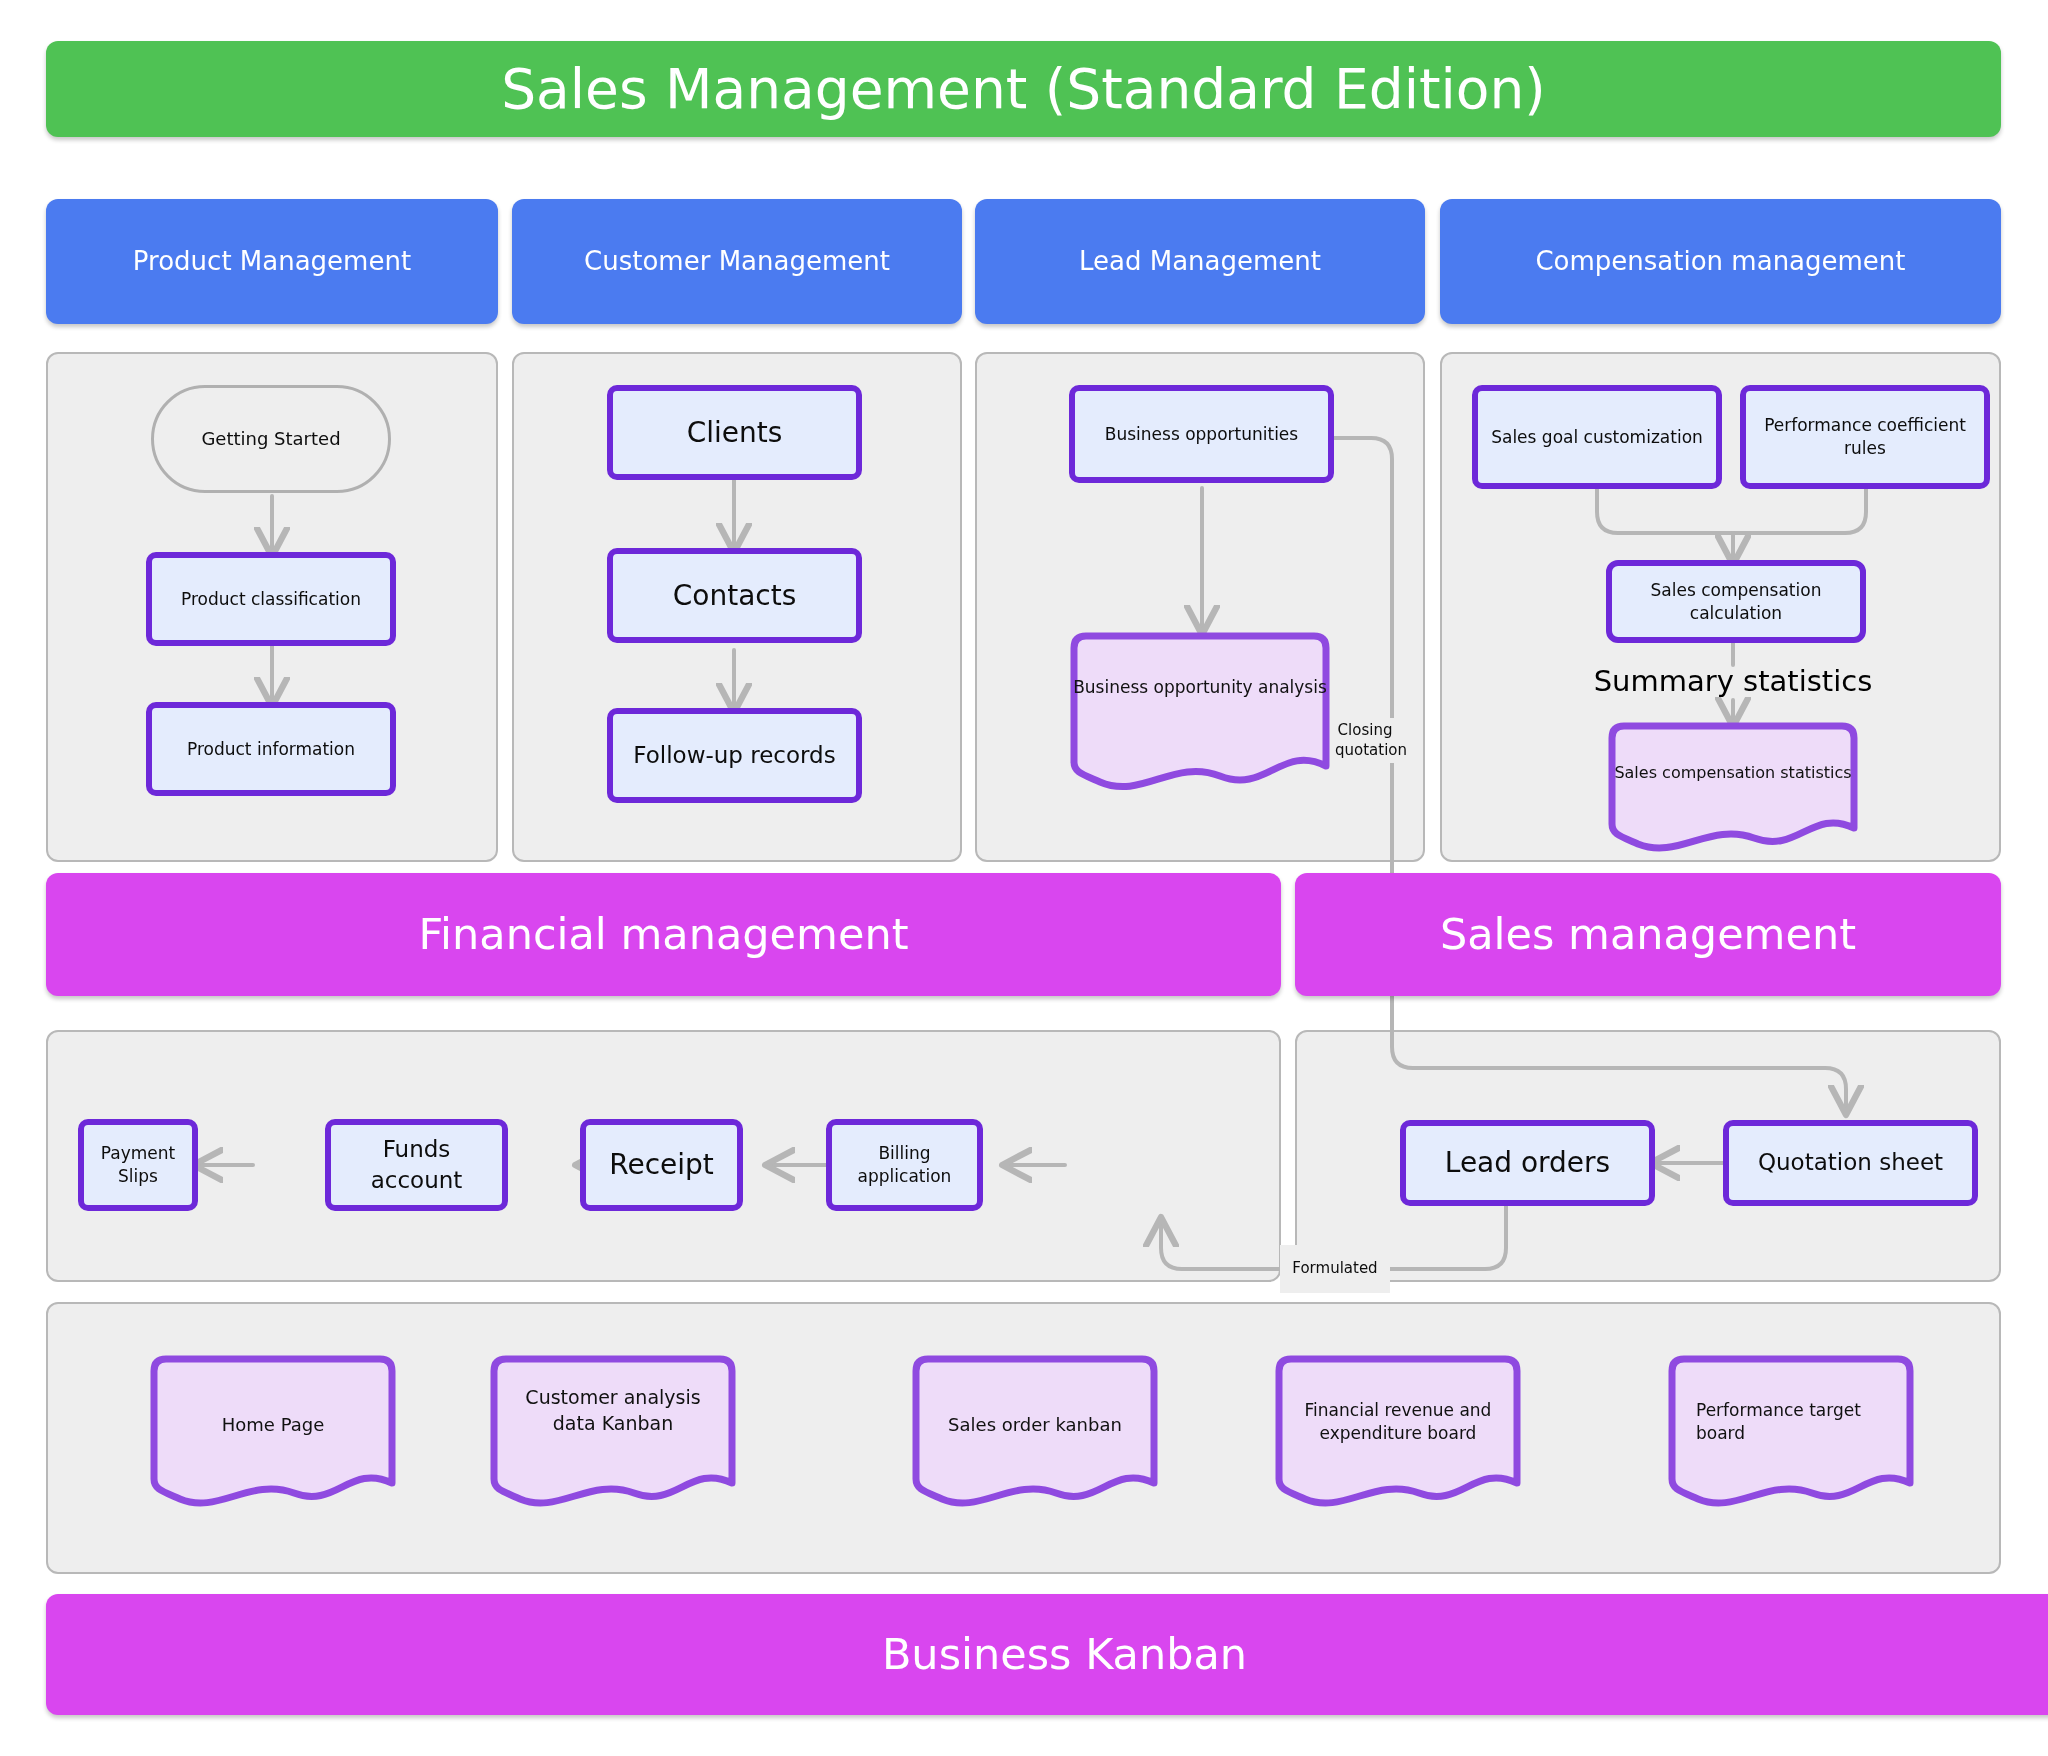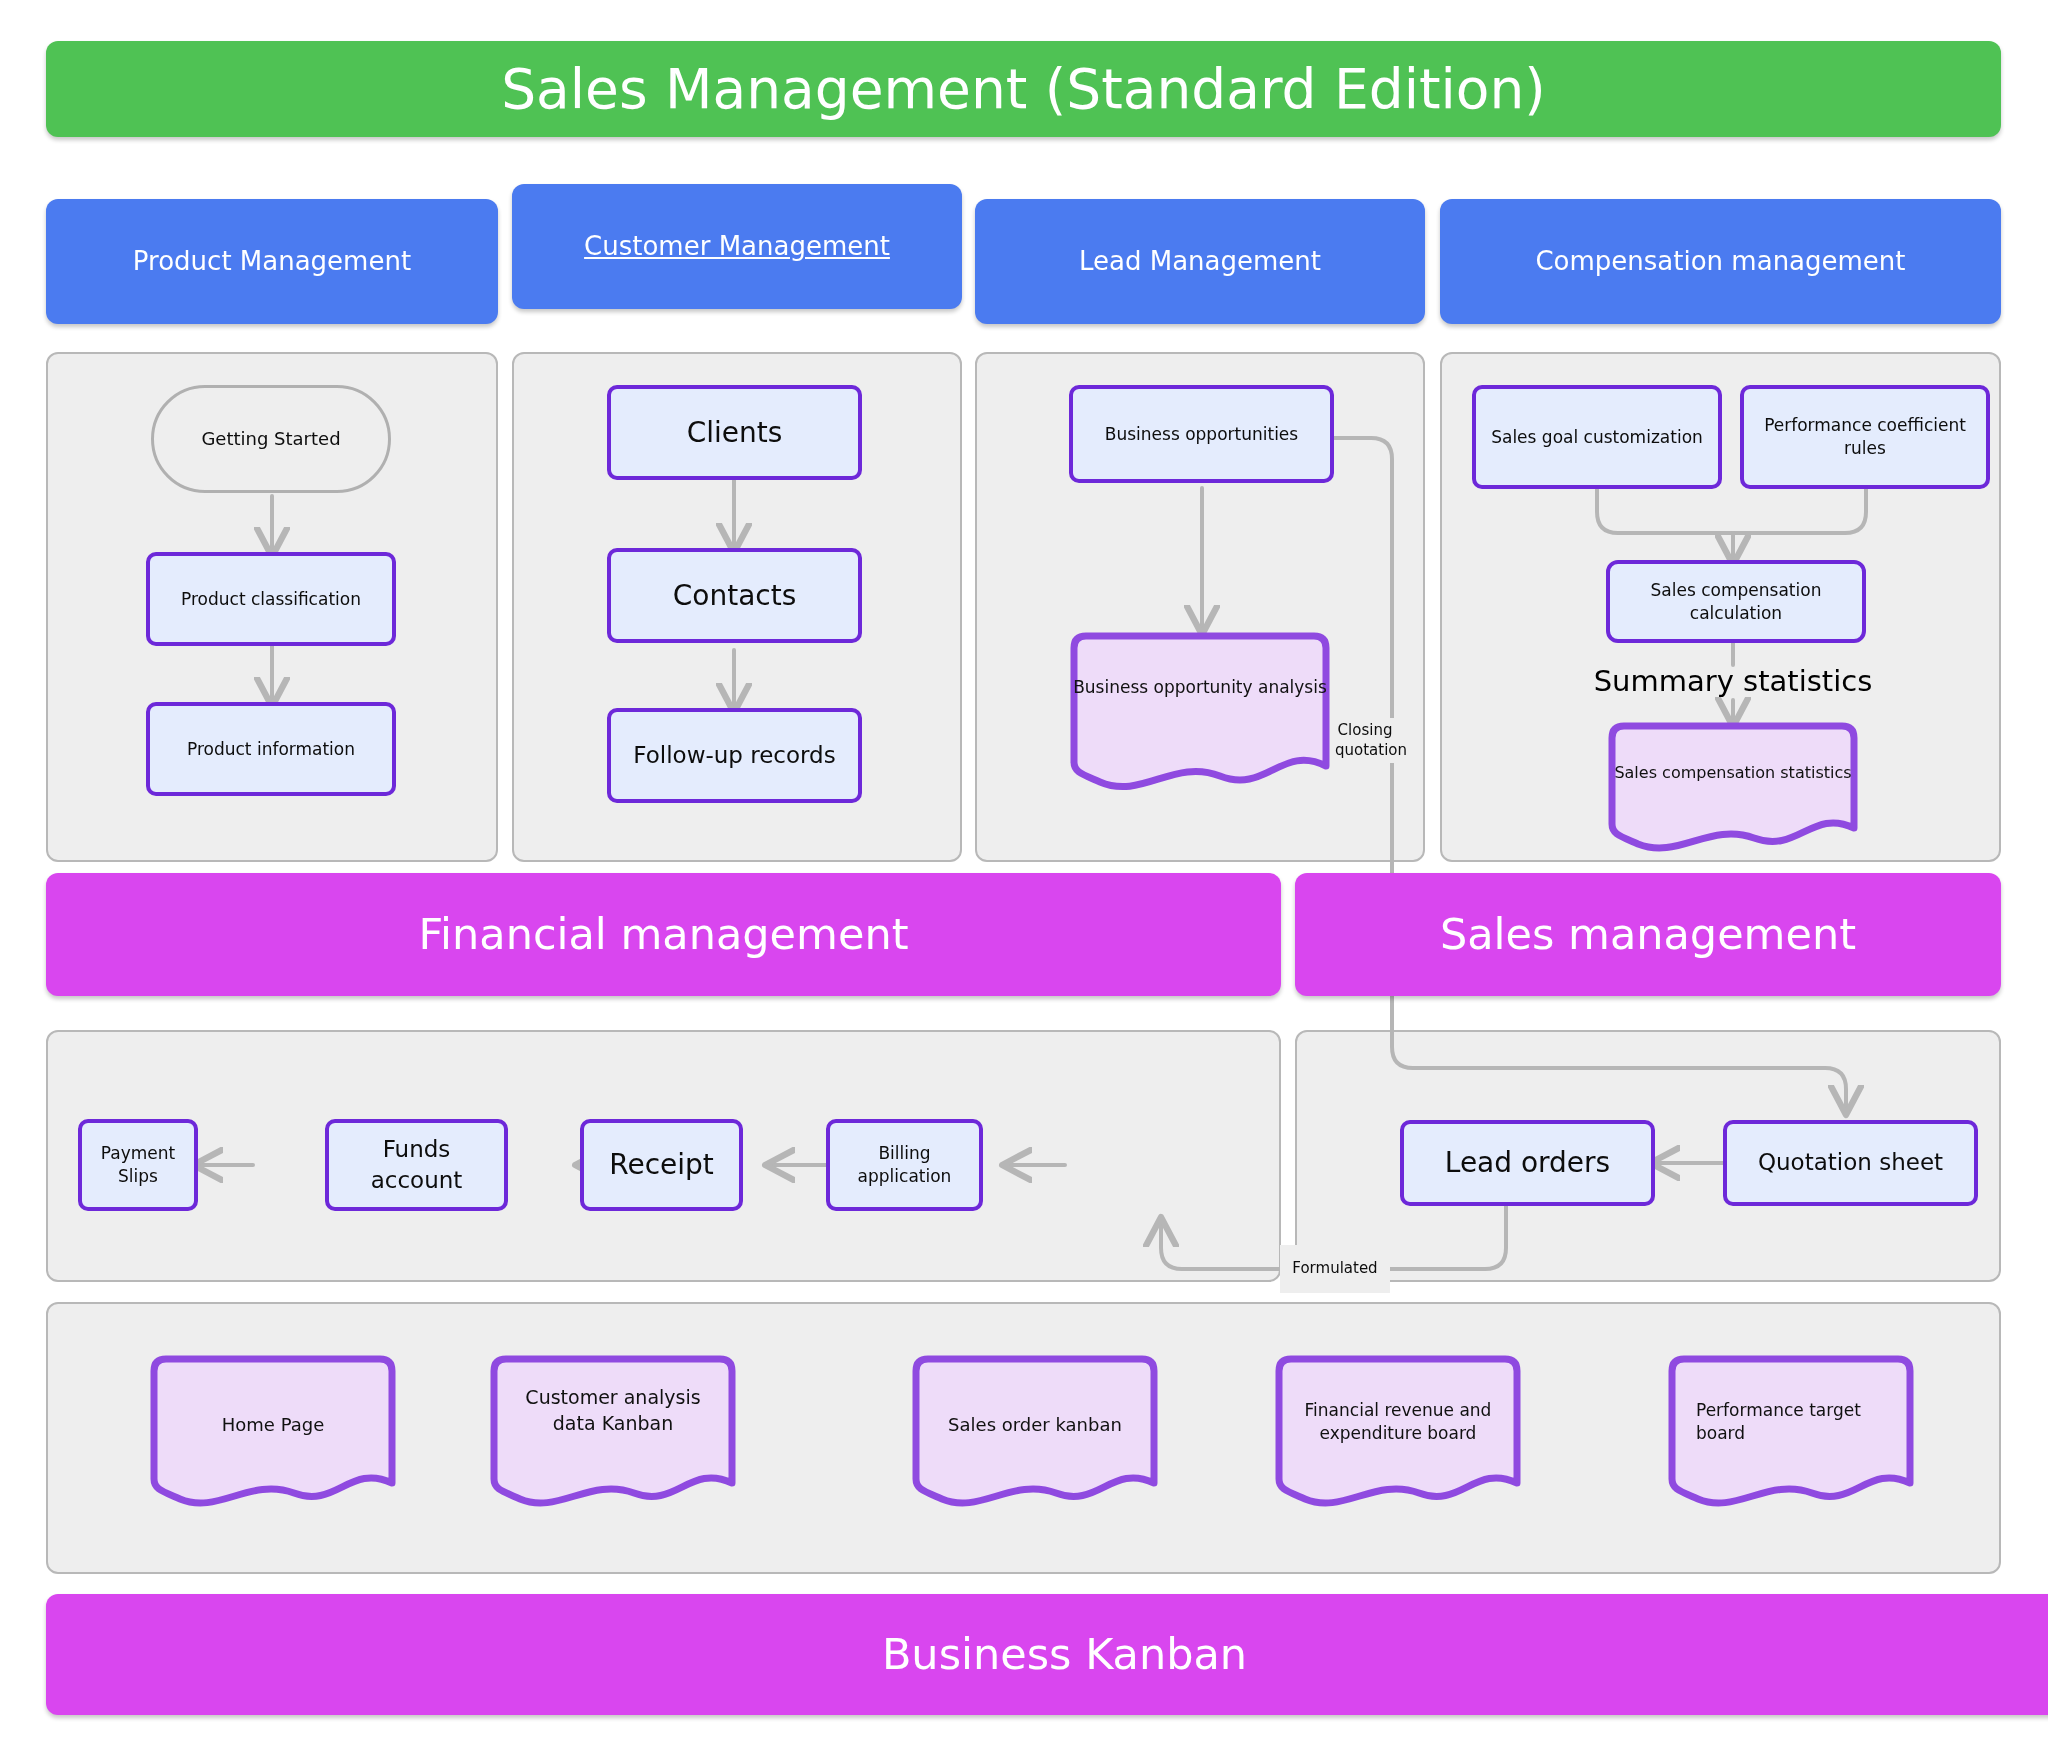--- a/index.html
+++ b/index.html
@@ -40,21 +40,21 @@
   .panel {
     background: #eeeeee;
     border: 2px solid #b8b8b8;
     border-radius: 12px;
     z-index: 2;
   }
 
   
   .node {
     background: #e4ecfd;
-    border: 4px solid #6d28d9;
+    border: 6px solid #6d28d9;
     border-radius: 10px;
     display: flex; align-items: center; justify-content: center;
     text-align: center;
     color: #0d0d0d;
     line-height: 1.35;
     padding: 4px 8px;
     z-index: 8;
     box-sizing: border-box;
   }
   .node-sm { font-size: 17px; }
@@ -152,21 +152,21 @@
     </g>
   </svg>
 
   <div class="abs banner banner-green" style="left:46px; top:41px; width:1955px; height:96px;">
     <span>Sales Management (Standard Edition)</span>
   </div>
 
   <div class="abs banner banner-blue" style="left:46px; top:199px; width:452px; height:125px;">
     <span>Product Management</span>
   </div>
-  <div class="abs banner banner-blue" style="left:512px; top:184px; width:450px; height:125px;text-decoration:underline;">
+  <div class="abs banner banner-blue" style="left:512px; top:199px; width:450px; height:125px;">
     <span>Customer Management</span>
   </div>
   <div class="abs banner banner-blue" style="left:975px; top:199px; width:450px; height:125px;">
     <span>Lead Management</span>
   </div>
   <div class="abs banner banner-blue" style="left:1440px; top:199px; width:561px; height:125px;">
     <span>Compensation management</span>
   </div>
 
   <div class="abs panel" style="left:46px; top:352px; width:452px; height:510px;"></div>

